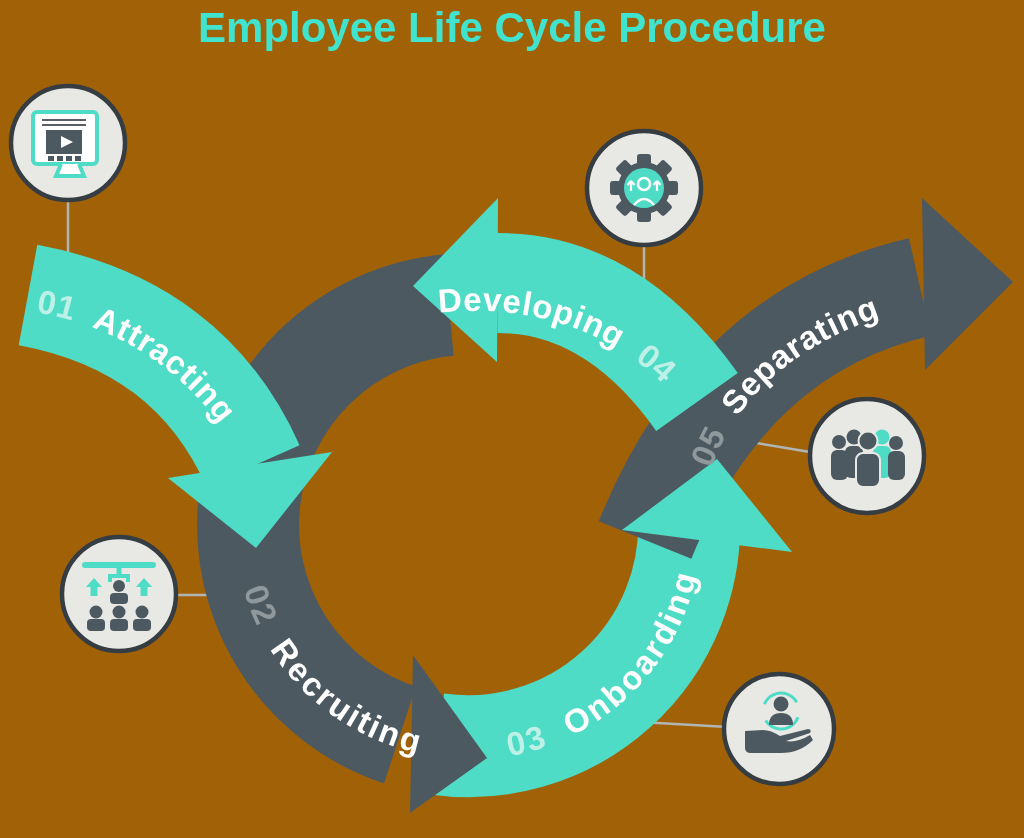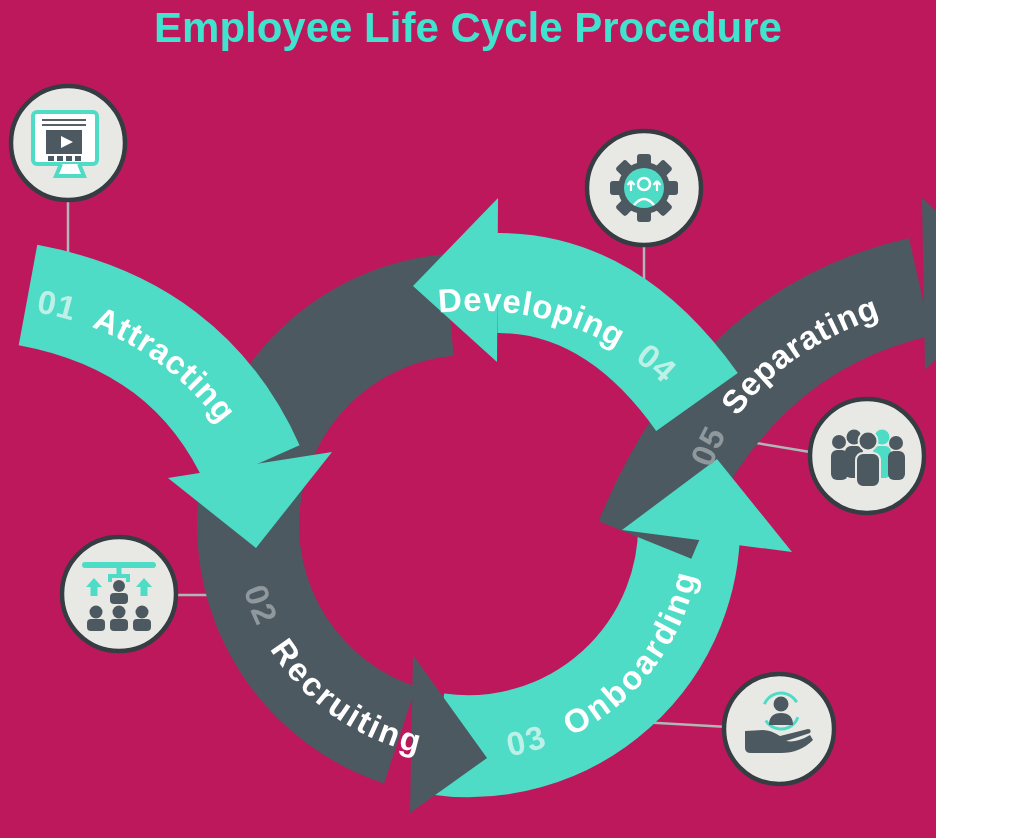--- a/index.html
+++ b/index.html
@@ -1,16 +1,16 @@
 <!DOCTYPE html>
 <html><head>
 <meta charset="utf-8">
 <style>
   html,body{margin:0;padding:0;background:#fff;}
-  #page{position:relative;width:936px;height:838px;background:#be185d;overflow:hidden;
+  #page{position:relative;width:1024px;height:838px;background:#a16207;overflow:hidden;
         font-family:"Liberation Sans",sans-serif;}
   .title{position:absolute;top:4px;left:0;width:100%;text-align:center;
          font-size:42px;font-weight:700;letter-spacing:0px;color:#3FE3CE;}
   svg text{font-family:"Liberation Sans",sans-serif;}
   .band-text{font-size:33px;font-weight:700;fill:#ffffff;letter-spacing:1.5px;
              dominant-baseline:central;}
   .num-teal{fill:#BDF0E7;}
   .num-gray{fill:#8F989C;}
   .connector{stroke:#B0B6B6;stroke-width:2.5;fill:none;}
   .icon-circle{fill:#E8E9E4;stroke:#363D42;stroke-width:4.5;}

